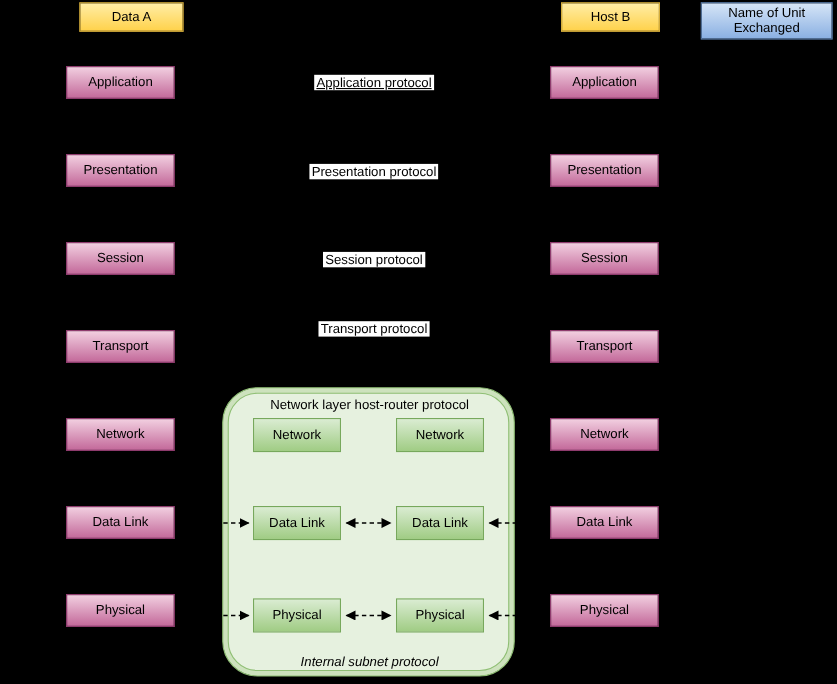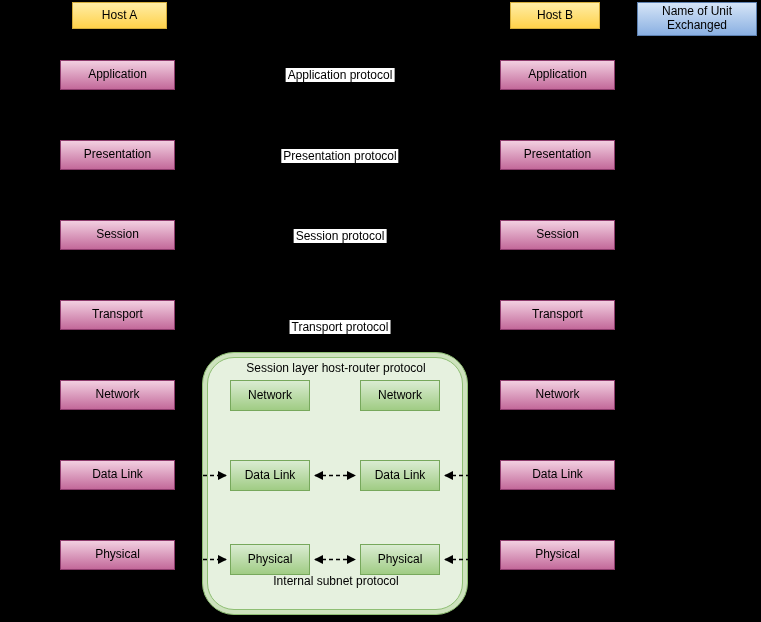--- a/index.html
+++ b/index.html
@@ -23,21 +23,21 @@
     background:linear-gradient(var(--host-box-fill-top),var(--host-box-fill-bottom));
     border:1px solid var(--host-box-border);
   }
   .unit-box{
     left:637px;top:2px;width:120px;height:34px;
     background:linear-gradient(var(--unit-box-fill-top),var(--unit-box-fill-bottom));
     border:1px solid var(--unit-box-border);
     padding:0 4px;
   }
   .layer-box{
-    width:115px;height:30px;
+    width:99px;height:30px;
     background:linear-gradient(var(--layer-box-fill-top),var(--layer-box-fill-bottom));
     border:1px solid var(--layer-box-border);
   }
   .col-a{left:60px;}
   .col-b{left:500px;}
   .proto-label{
     position:absolute;left:340px;transform:translateX(-50%);
     background:var(--label-bg);padding:0 2px;white-space:nowrap;
     line-height:14px;
   }
@@ -64,21 +64,21 @@
     border:1px solid var(--router-box-border);
   }
   #arrow-layer{position:absolute;left:0;top:0;pointer-events:none;}
 </style>
 </head>
 <body>
 
 <div id="canvas">
 
   <div class="box host-box" style="left:72px;">
-    <span>Host A</span>
+    <span>Data A</span>
   </div>
   <div class="box unit-box">
     <span>Name of Unit Exchanged</span>
   </div>
   <div class="box host-box" style="left:510px;width:90px;">
     <span>Host B</span>
   </div>
 
   <div class="box layer-box col-a" style="top:60px;">
       <span>Application</span>
@@ -117,31 +117,31 @@
   <div class="box layer-box col-b" style="top:380px;">
       <span>Network</span>
     </div>
   <div class="box layer-box col-b" style="top:460px;">
       <span>Data Link</span>
     </div>
   <div class="box layer-box col-b" style="top:540px;">
       <span>Physical</span>
     </div>
 
-  <div class="proto-label" style="top:68px;">Application protocol</div>
+  <div class="proto-label" style="top:68px;text-decoration:underline;">Application protocol</div>
   <div class="proto-label" style="top:149px;">Presentation protocol</div>
   <div class="proto-label" style="top:229px;">Session protocol</div>
-  <div class="proto-label" style="top:320px;">Transport protocol</div>
+  <div class="proto-label" style="top:292px;">Transport protocol</div>
 
   <div class="subnet">
     <div class="subnet-inner"></div>
   </div>
 
-  <div class="subnet-label" style="top:361px;">Session layer host-router protocol</div>
-  <div class="subnet-label" style="top:574px;">Internal subnet protocol</div>
+  <div class="subnet-label" style="top:361px;">Network layer host-router protocol</div>
+  <div class="subnet-label" style="top:594px;font-style:italic;">Internal subnet protocol</div>
 
   <div class="box router-box" style="left:230px;top:380px;">
       <span>Network</span>
     </div>
   <div class="box router-box" style="left:360px;top:380px;">
       <span>Network</span>
     </div>
   <div class="box router-box" style="left:230px;top:460px;">
       <span>Data Link</span>
     </div>

